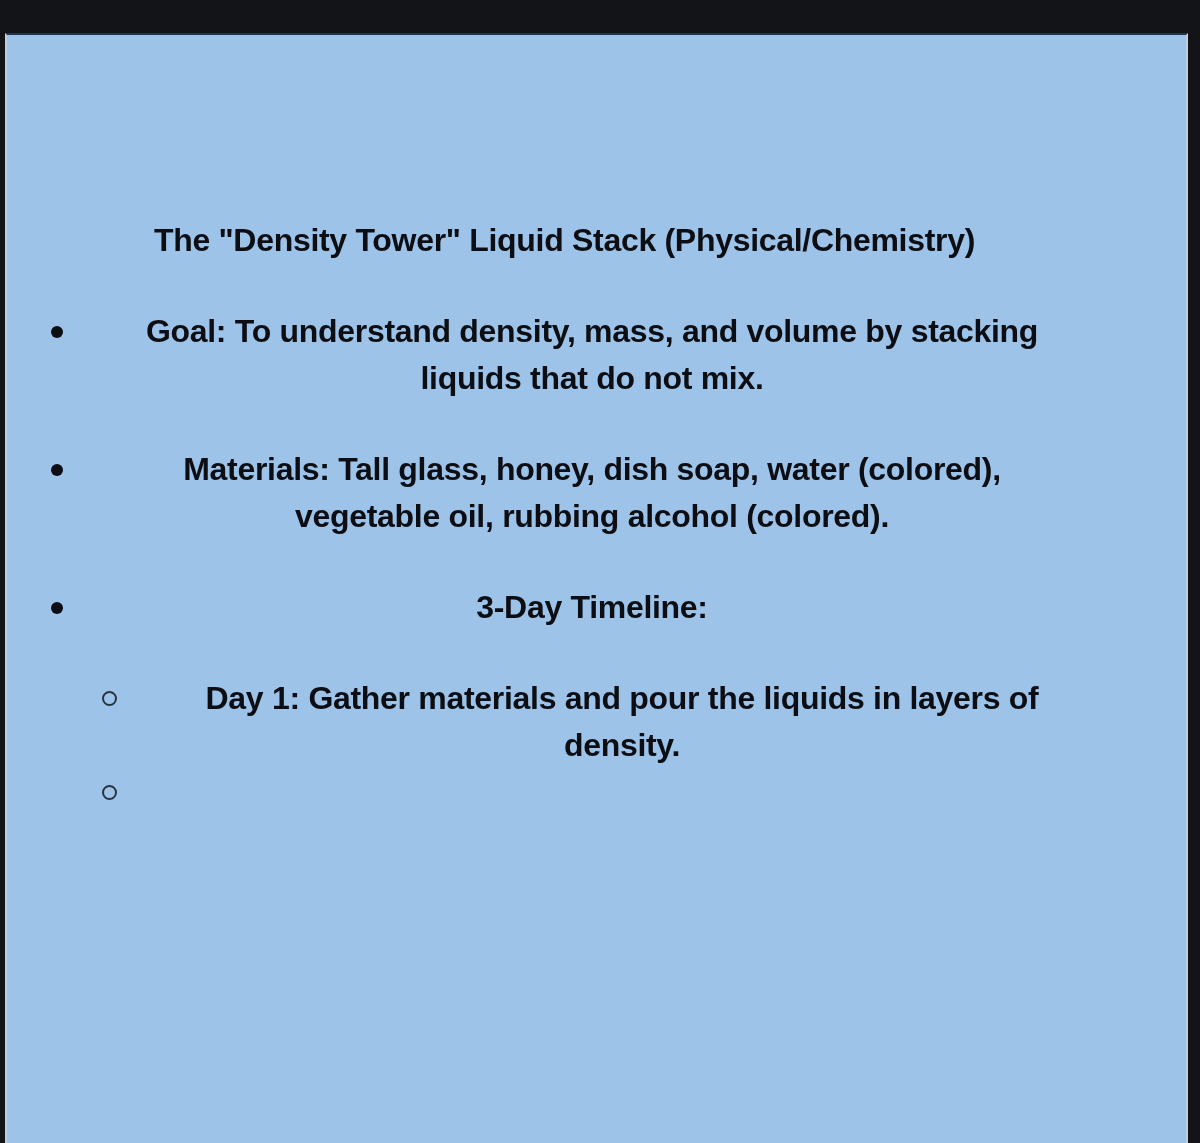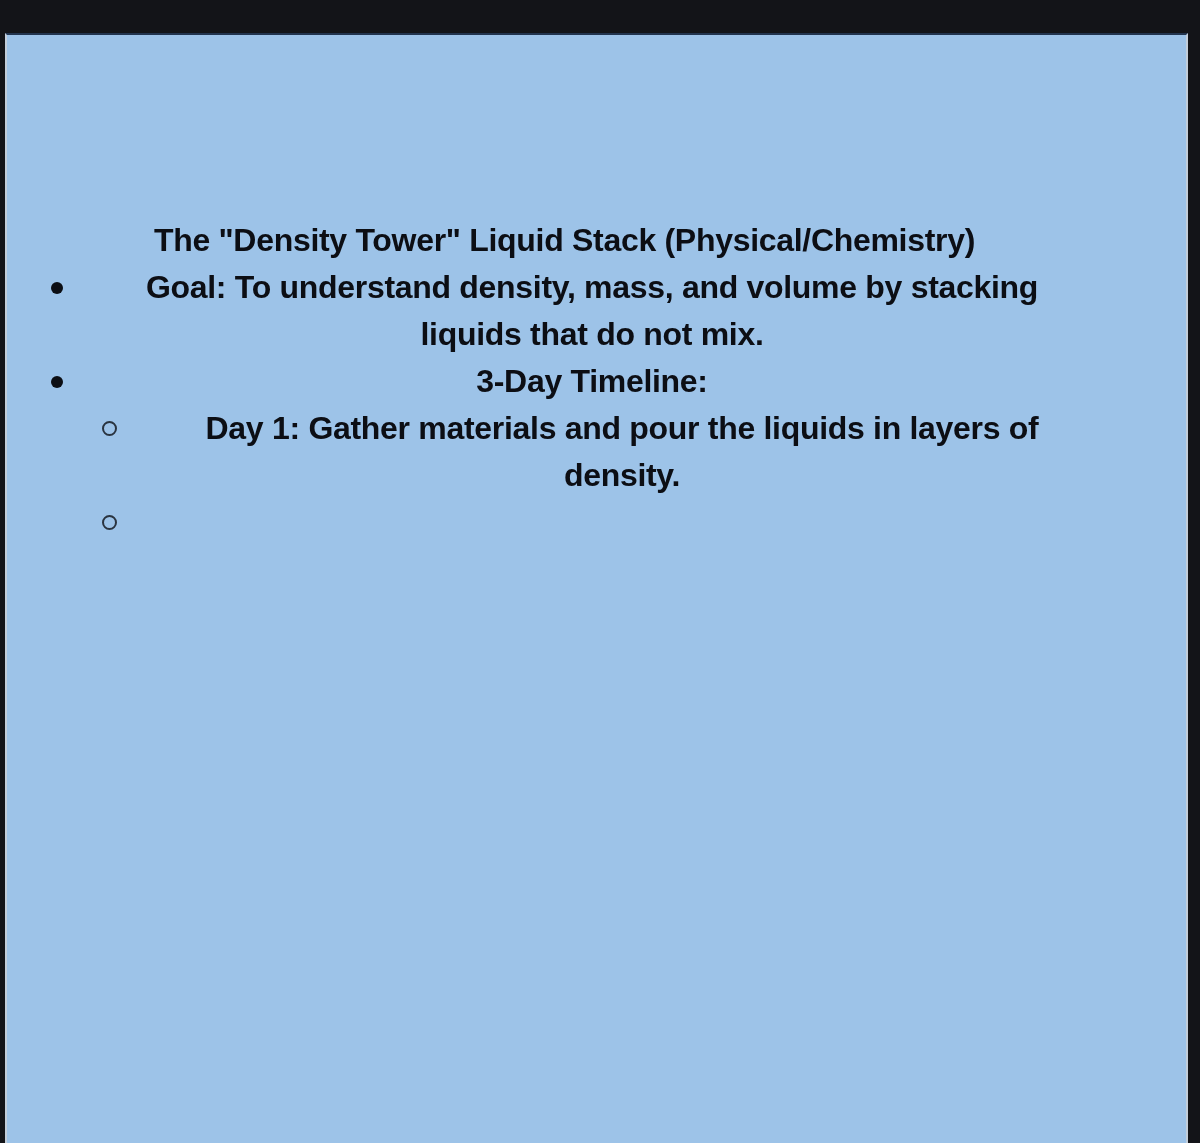--- a/index.html
+++ b/index.html
@@ -44,20 +44,21 @@
   .title {
     text-align: center;
   }
   .item {
     position: relative;
     text-align: center;
   }
   .item .txt {
     display: block;
     white-space: pre-line;
+    margin-top: 44px;
   }
   .item.l1 { padding-left: 55px; }
   .item.l2 { padding-left: 115px; }
   .marker {
     position: absolute;
     box-sizing: border-box;
     border-radius: 50%;
   }
   .l1 .marker {
     left: 4px;
@@ -83,20 +84,25 @@
     <div class="content">
 
       <div class="title">The "Density Tower" Liquid Stack (Physical/Chemistry)</div>
 
       <div class="item l1">
         <span class="marker"></span>
         <span class="txt">Goal: To understand density, mass, and volume by stacking
 liquids that do not mix.</span>
       </div>
 
+      <div class="item l1">
+        <span class="marker"></span>
+        <span class="txt">Materials: Tall glass, honey, dish soap, water (colored),
+vegetable oil, rubbing alcohol (colored).</span>
+      </div>
 
       <div class="item l1">
         <span class="marker"></span>
         <span class="txt">3-Day Timeline:</span>
       </div>
 
       <div class="item l2">
         <span class="marker"></span>
         <span class="txt">Day 1: Gather materials and pour the liquids in layers of
 density.</span>

